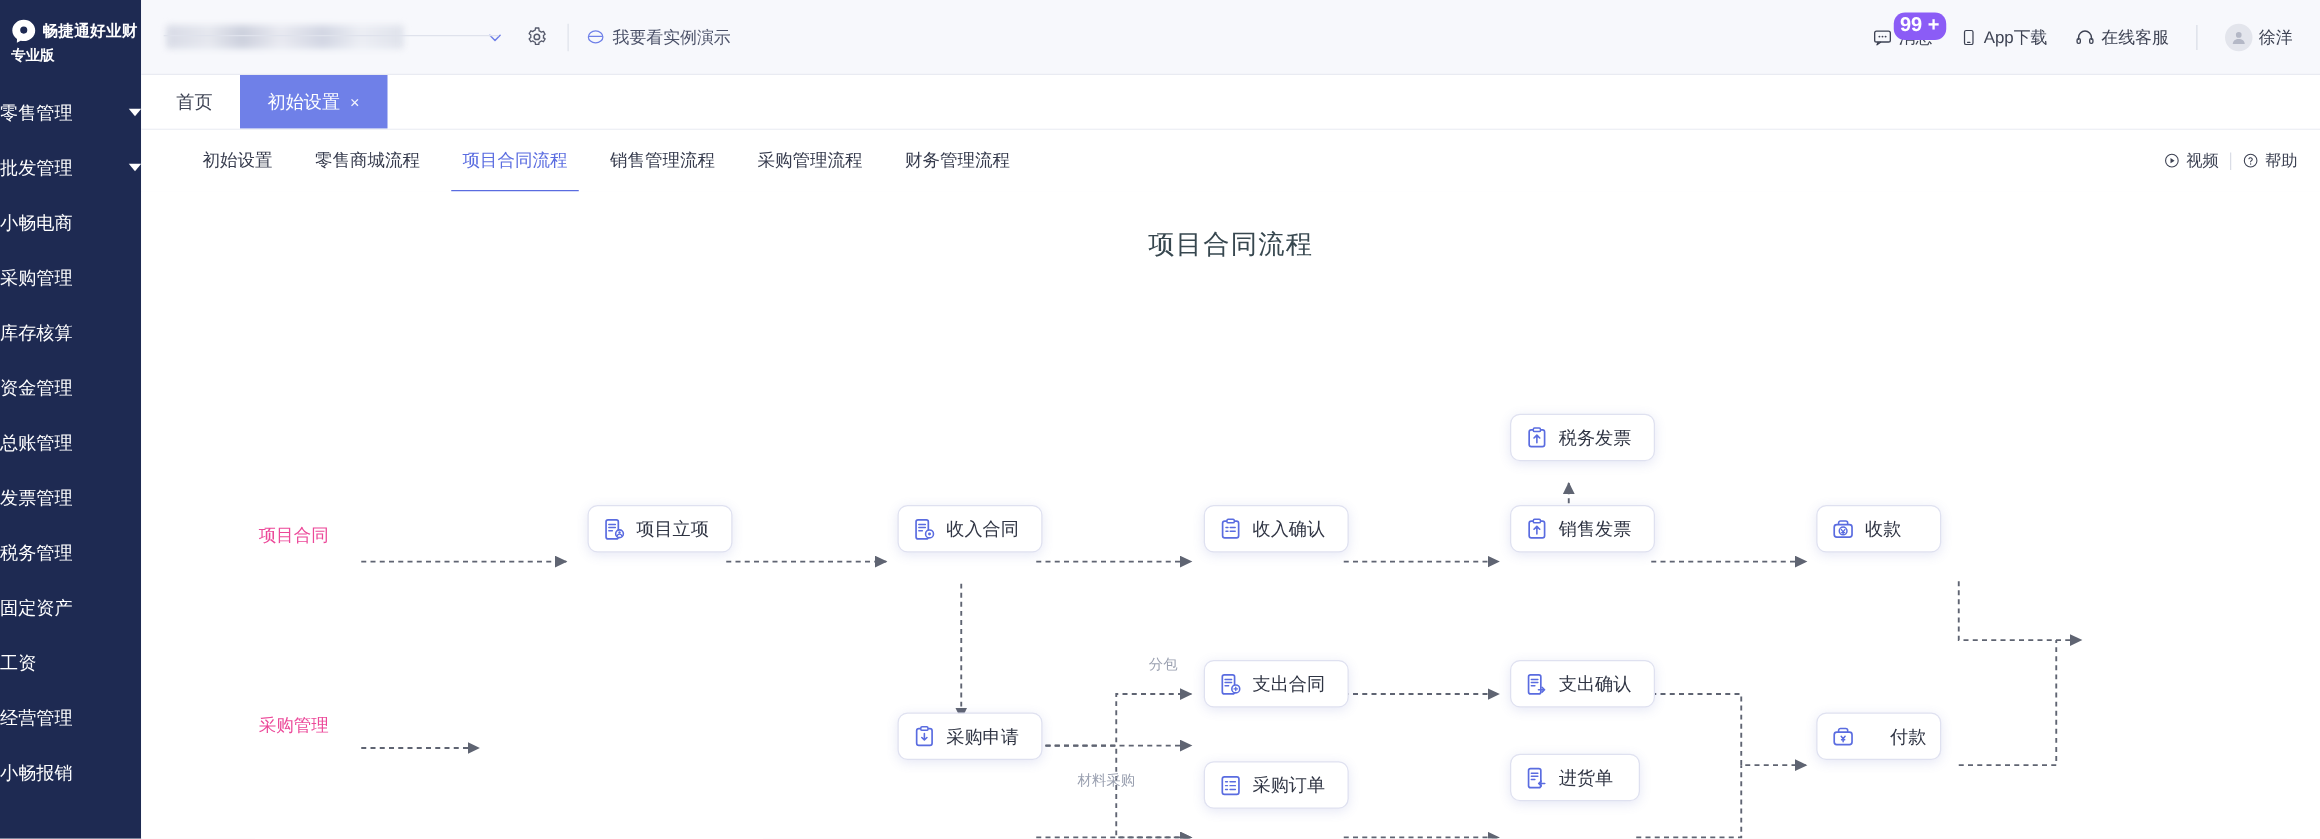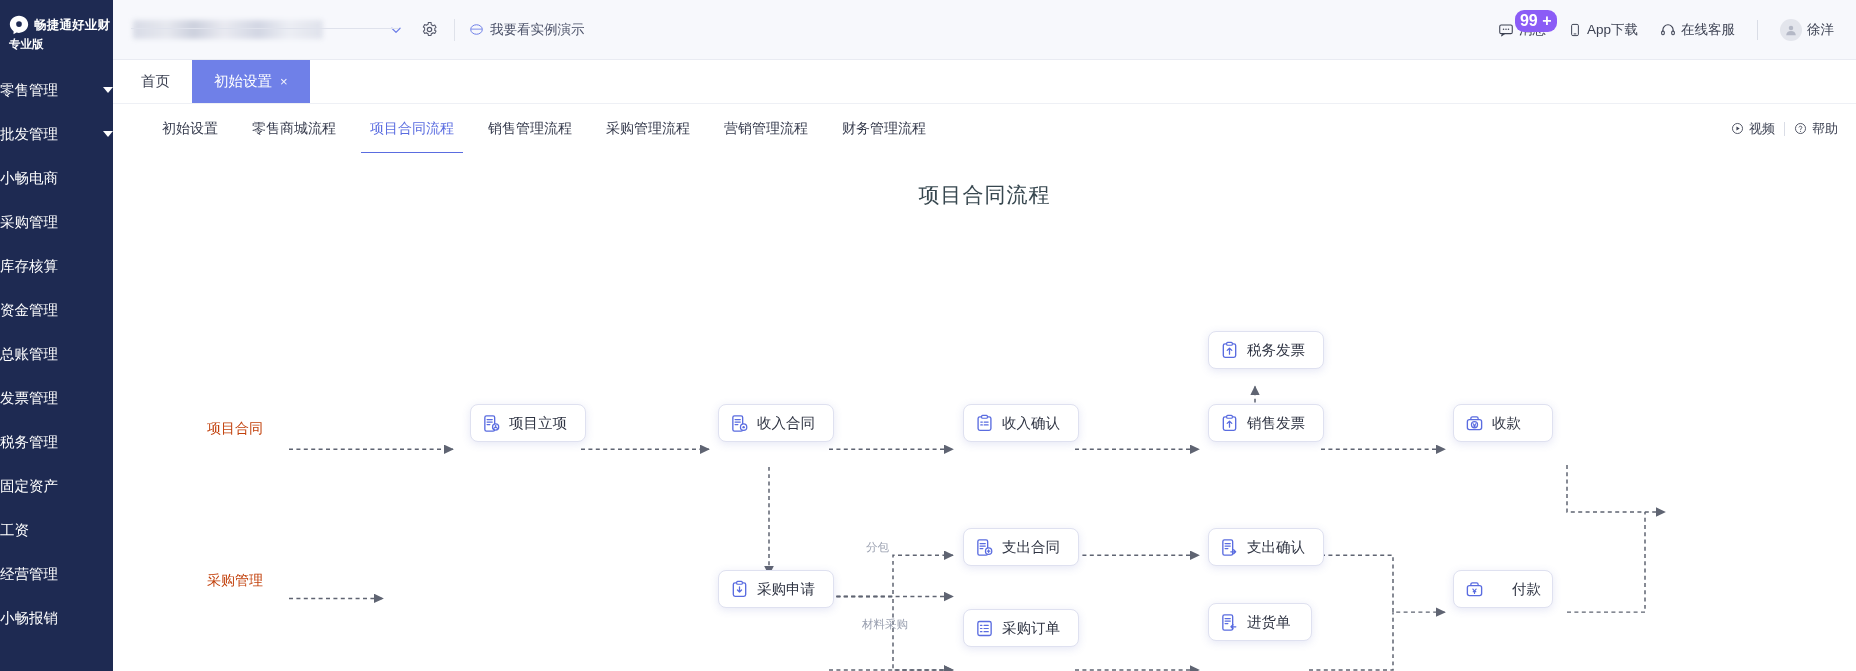--- a/index.html
+++ b/index.html
@@ -90,21 +90,21 @@
   .mini-link { display: flex; align-items: center; gap: 5px; font-size: 13px; color: #3d4253; cursor: pointer; }
 
   
   .canvas { flex: 1; background: #ffffff; position: relative; overflow: hidden; }
   .flow-title {
     position: absolute; top: 28px; left: 0; right: 0; text-align: center;
     font-size: 21px; color: #37474f; letter-spacing: 1px;
   }
   .stage { position: absolute; inset: 0; }
 
-  .row-label { position: absolute; font-size: 14px; color: #c2410c; white-space: nowrap; }
+  .row-label { position: absolute; font-size: 14px; color: #ec4899; white-space: nowrap; }
 
   .node {
     position: absolute; height: 38px; background: #ffffff; border: 1px solid #dfe1f0;
     border-radius: 8px; display: flex; align-items: center; gap: 8px;
     padding: 0 15px 0 11px; box-shadow: 0 2px 9px rgba(92,104,190,.16);
     font-size: 14.5px; color: #2f3443; white-space: nowrap; cursor: pointer;
   }
   .node .nicon { width: 19px; height: 19px; flex: 0 0 19px; display: block; }
 
   .branch-label { position: absolute; font-size: 11.5px; color: #9aa0b0; white-space: nowrap; }
@@ -252,21 +252,20 @@
         </div>
       </div>
 
     <div class="subnav">
       <div id="subnav-root" style="display:flex;align-items:center">
           <div class="subnav-item">初始设置</div>
           <div class="subnav-item">零售商城流程</div>
           <div class="subnav-item active">项目合同流程</div>
           <div class="subnav-item">销售管理流程</div>
           <div class="subnav-item">采购管理流程</div>
-          <div class="subnav-item">营销管理流程</div>
           <div class="subnav-item">财务管理流程</div>
         </div>
       <div class="subnav-right">
         <div class="mini-link">
           <svg width="13" height="13" viewBox="0 0 24 24" fill="none">
             <circle cx="12" cy="12" r="9.3" stroke="#3d4253" stroke-width="1.6"></circle>
             <path d="M10 8.3l6 3.7-6 3.7z" fill="#3d4253"></path>
           </svg>
           <span>视频</span>
         </div>
@@ -309,21 +308,21 @@
             <path d="M1142,284 L1142,238" marker-end="url(#ah)"></path>
             <path d="M716,452 L780,452 L780,410 L840,410" marker-end="url(#ah)"></path>
             <path d="M716,452 L780,452 L780,527 L840,527" marker-end="url(#ah)"></path>
             <path d="M1208,410 L1280,410 L1280,468 L1332,468" marker-end="url(#ah)"></path>
             <path d="M1196,527 L1280,527 L1280,468"></path>
             <path d="M1454,468 L1532,468 L1532,366"></path>
           </g>
         </svg>
       <div class="row-label" style="left: 94px; top: 267px;">项目合同</div>
           <div class="row-label" style="left: 94px; top: 419px;">采购管理</div>
-          <div class="branch-label" style="left: 753px; top: 371px; margin-top: 16px;">分包</div>
+          <div class="branch-label" style="left: 806px; top: 371px;">分包</div>
           <div class="branch-label" style="left: 749px; top: 464px;">材料采购</div>
           <div class="node" style="left: 357px; top: 251px; width: 116px;">
             <span class="nicon"><svg width="19" height="19" viewBox="0 0 24 24" fill="none">
                 <rect x="3.6" y="2.4" width="12.4" height="19.2" rx="2" stroke="#5a6ce0" stroke-width="1.7"></rect>
                 <path d="M6.4 7h6.6M6.4 10.2h6.6M6.4 13.4h3.6" stroke="#5a6ce0" stroke-width="1.5" stroke-linecap="round"></path>
                 <circle cx="17.2" cy="16.4" r="3.9" fill="#fff" stroke="#5a6ce0" stroke-width="1.6"></circle>
                 <circle cx="17.2" cy="15.1" r="1.2" fill="#5a6ce0"></circle>
                 <path d="M14.9 18.6c.3-1.1 1.2-1.7 2.3-1.7s2 .6 2.3 1.7" stroke="#5a6ce0" stroke-width="1.3" stroke-linecap="round"></path>
               </svg></span>
             <span>项目立项</span>

